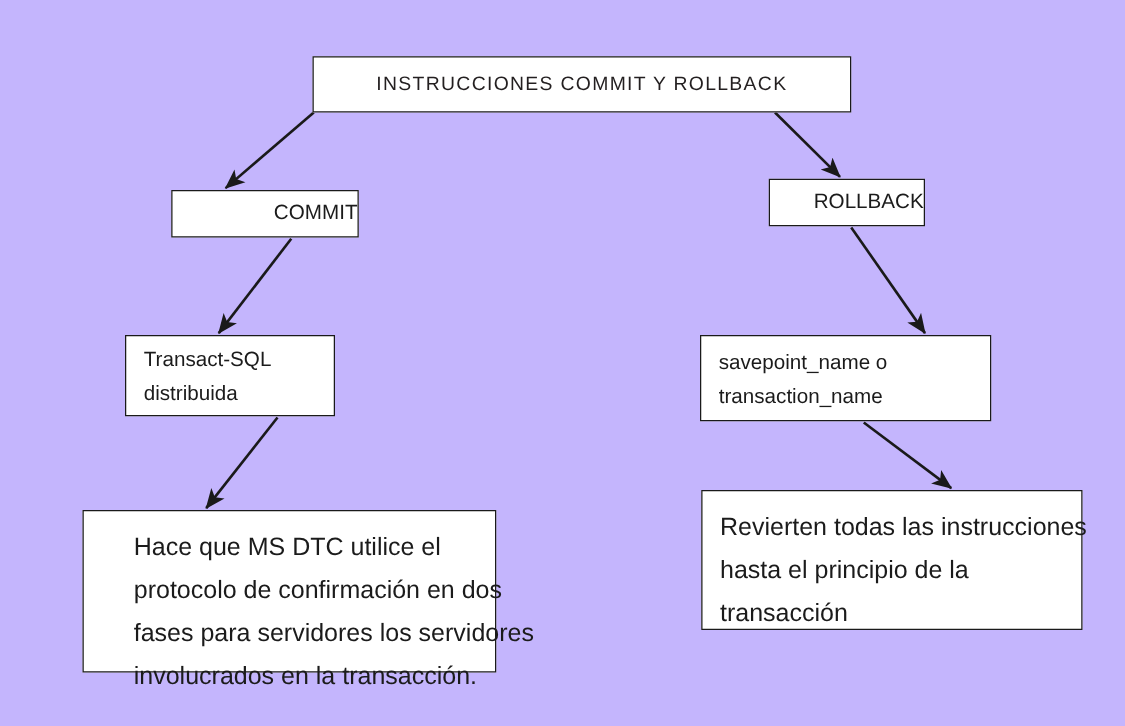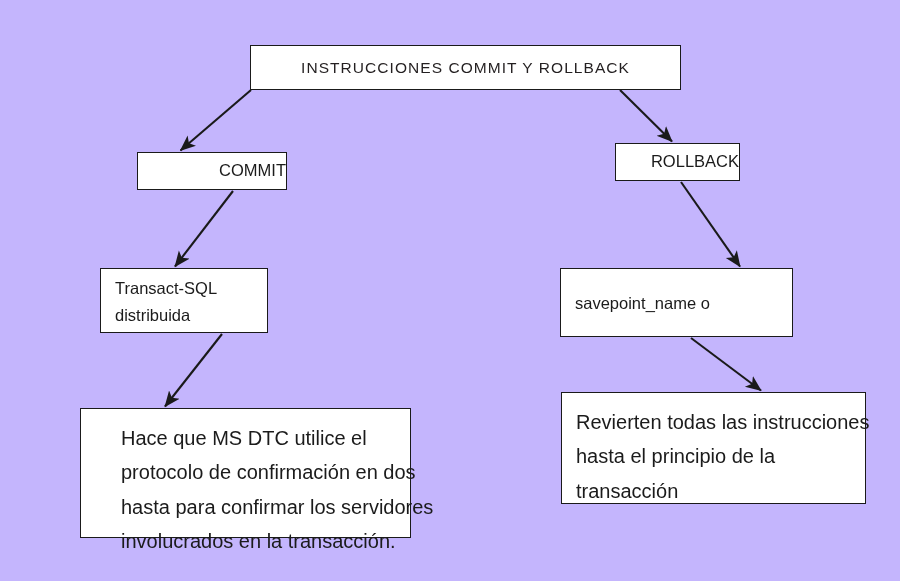--- a/index.html
+++ b/index.html
@@ -115,26 +115,27 @@
     <span class="txt">ROLLBACK</span>
   </div>
 
   <div class="node node-para" style="left:100px; top:268px; width:168px; height:65px;">
     <span class="txt">Transact-SQL</span>
     <span class="txt">distribuida</span>
   </div>
 
   <div class="node node-para" style="left:560px; top:268px; width:233px; height:69px;">
     <span class="txt">savepoint_name o</span>
+    <span class="txt">transaction_name</span>
   </div>
 
-  <div class="node node-block" style="left:80px; top:408px; width:331px; height:130px;padding-left:40px;">
+  <div class="node node-block" style="left:66px; top:408px; width:331px; height:130px;padding-left:40px;">
     <span class="txt">Hace que MS DTC utilice el</span>
     <span class="txt">protocolo de confirmación en dos</span>
-    <span class="txt">hasta para confirmar los servidores</span>
+    <span class="txt">fases para servidores los servidores</span>
     <span class="txt">involucrados en la transacción.</span>
   </div>
 
   <div class="node node-block" style="left:561px; top:392px; width:305px; height:112px;">
     <span class="txt">Revierten todas las instrucciones</span>
     <span class="txt">hasta el principio de la</span>
     <span class="txt">transacción</span>
   </div>
 
 </div>

